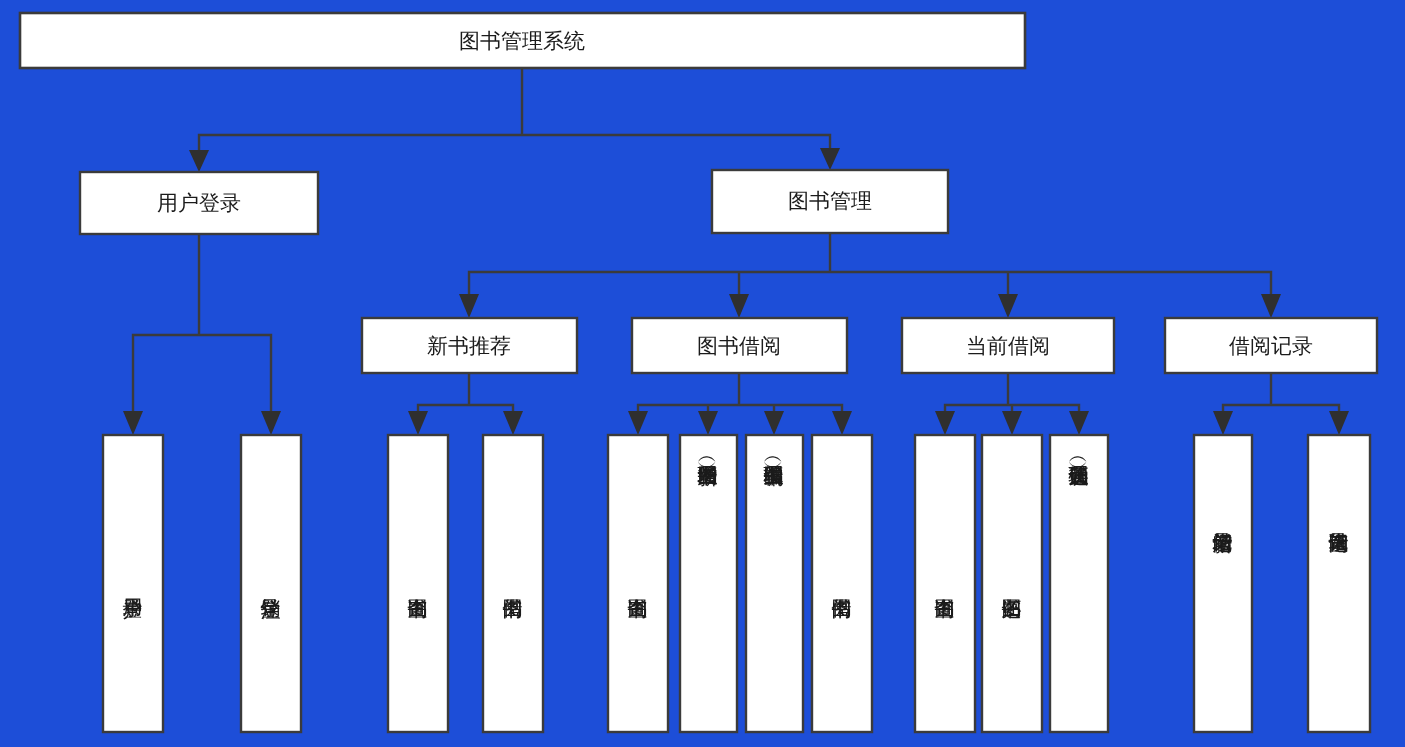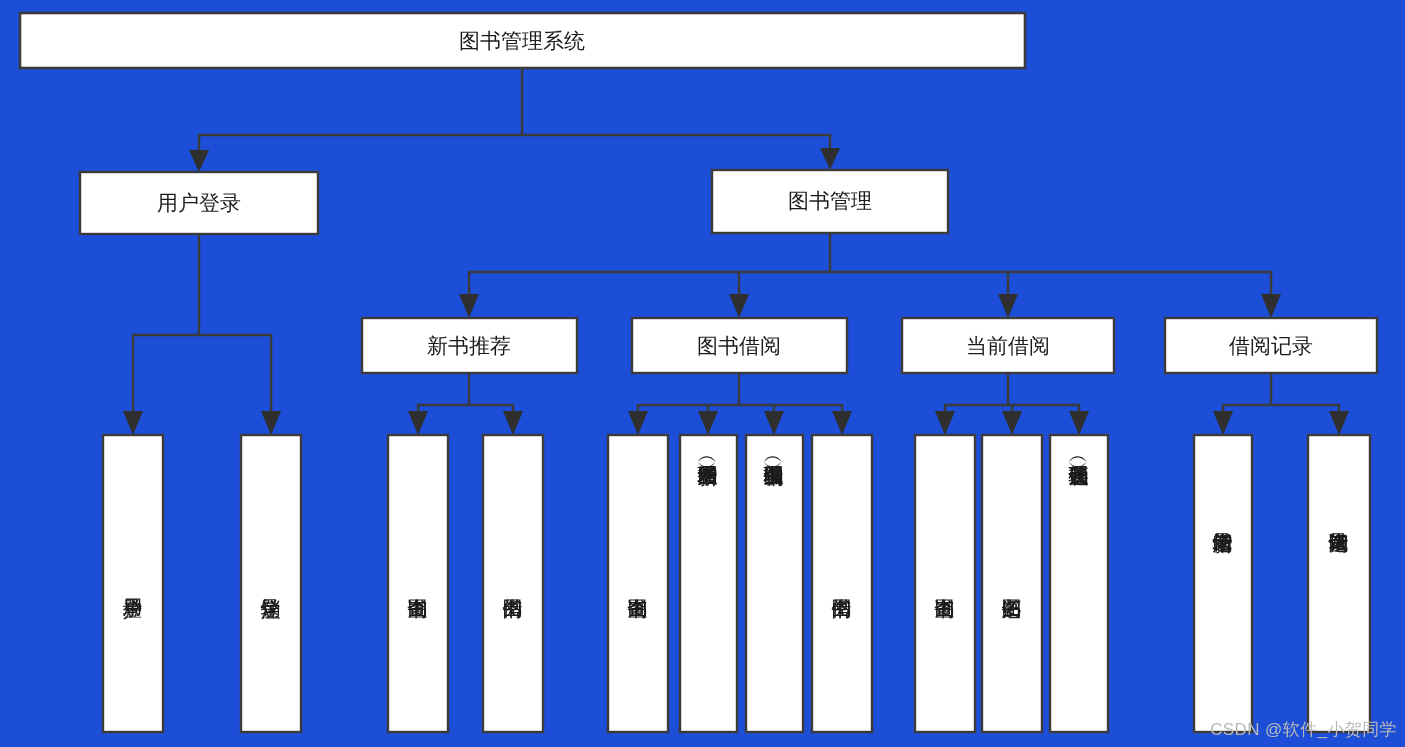--- a/index.html
+++ b/index.html
@@ -222,14 +222,13 @@
       <text class="node-label-vertical" x="1223" y="517" writing-mode="tb" glyph-orientation-vertical="0">新增借阅记录</text>
     </g>
 
     <g>
       <rect class="node-box" x="1308" y="435" width="62" height="297"></rect>
       <text class="node-label-vertical" x="1339" y="517" writing-mode="tb" glyph-orientation-vertical="0">查询借阅记录</text>
     </g>
 
   </svg>
 
-  <div class="watermark">CSDN @软件_小贺同学</div>
 </div>
 
 </body></html>

